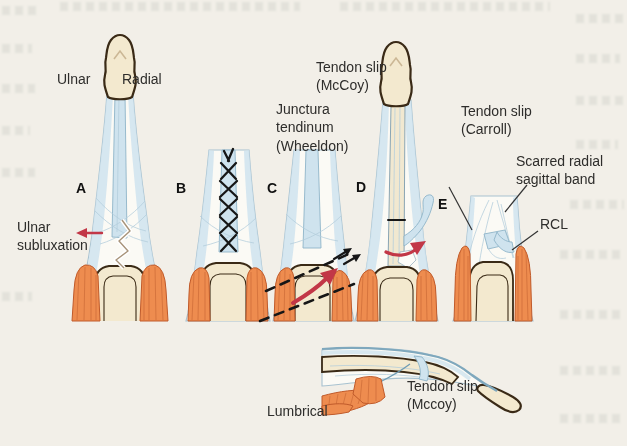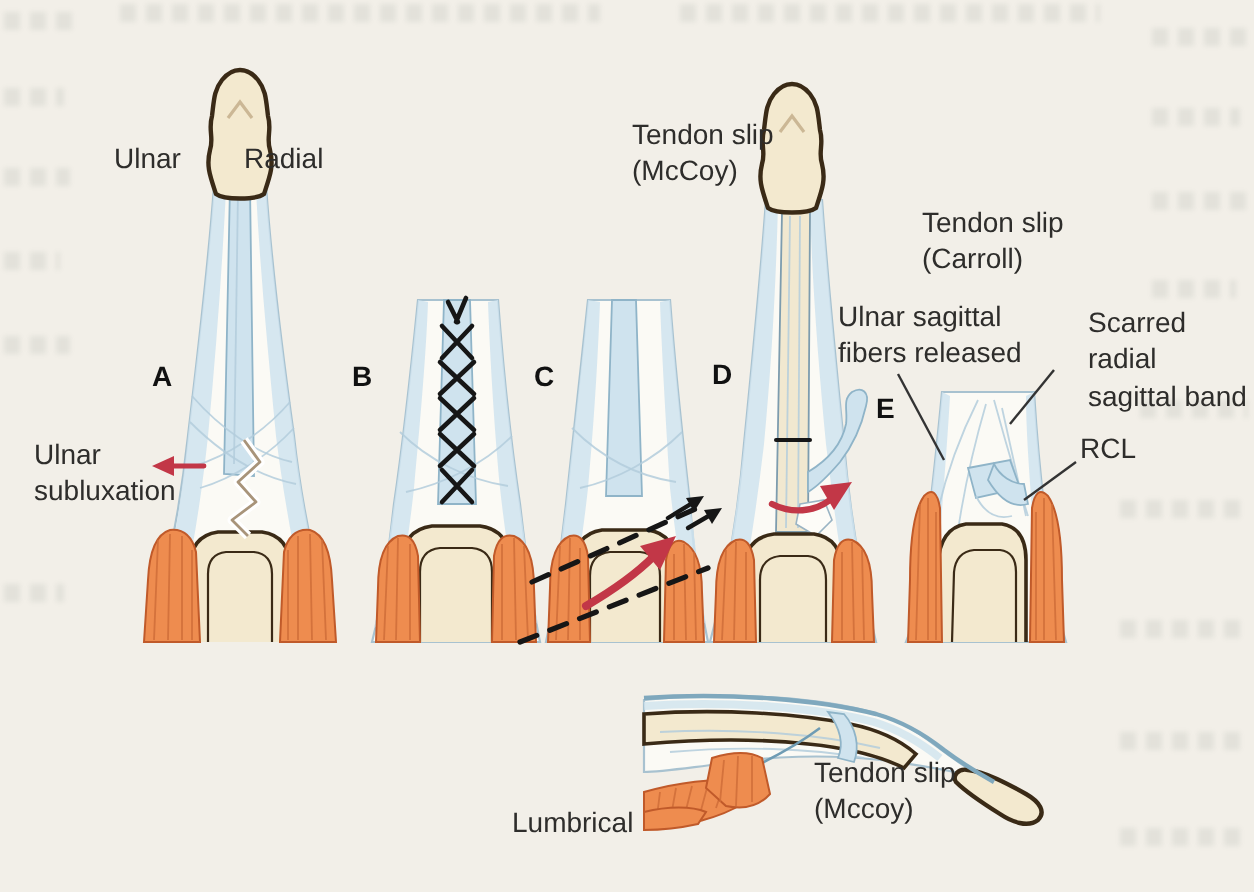--- a/index.html
+++ b/index.html
@@ -210,31 +210,32 @@
   </svg>
 
   <div class="lbl" style="left:57px;top:70px">Ulnar</div>
   <div class="lbl" style="left:122px;top:70px">Radial</div>
   <div class="letter" style="left:76px;top:180px">A</div>
   <div class="lbl" style="left:17px;top:218px">Ulnar
 subluxation</div>
 
   <div class="letter" style="left:176px;top:180px">B</div>
 
+  <div class="lbl" style="left:276px;top:100px">Junctura
+tendinum
+(Wheeldon)</div>
   <div class="letter" style="left:267px;top:180px">C</div>
 
   <div class="lbl" style="left:316px;top:58px">Tendon slip
 (McCoy)</div>
   <div class="letter" style="left:356px;top:179px">D</div>
 
   <div class="lbl" style="left:461px;top:102px">Tendon slip
 (Carroll)</div>
   <div class="letter" style="left:438px;top:196px">E</div>
-  <div class="lbl" style="left:419px;top:149px">Ulnar sagittal
-fibers released</div>
-  <div class="lbl" style="left:544px;top:152px">Scarred radial
+  <div class="lbl" style="left:516px;top:152px">Scarred radial
 sagittal band</div>
   <div class="lbl" style="left:540px;top:215px">RCL</div>
 
-  <div class="lbl" style="left:256px;top:402px">Lumbrical</div>
+  <div class="lbl" style="left:267px;top:402px">Lumbrical</div>
   <div class="lbl" style="left:407px;top:377px">Tendon slip
 (Mccoy)</div>
 </div>
 
 </body></html>

